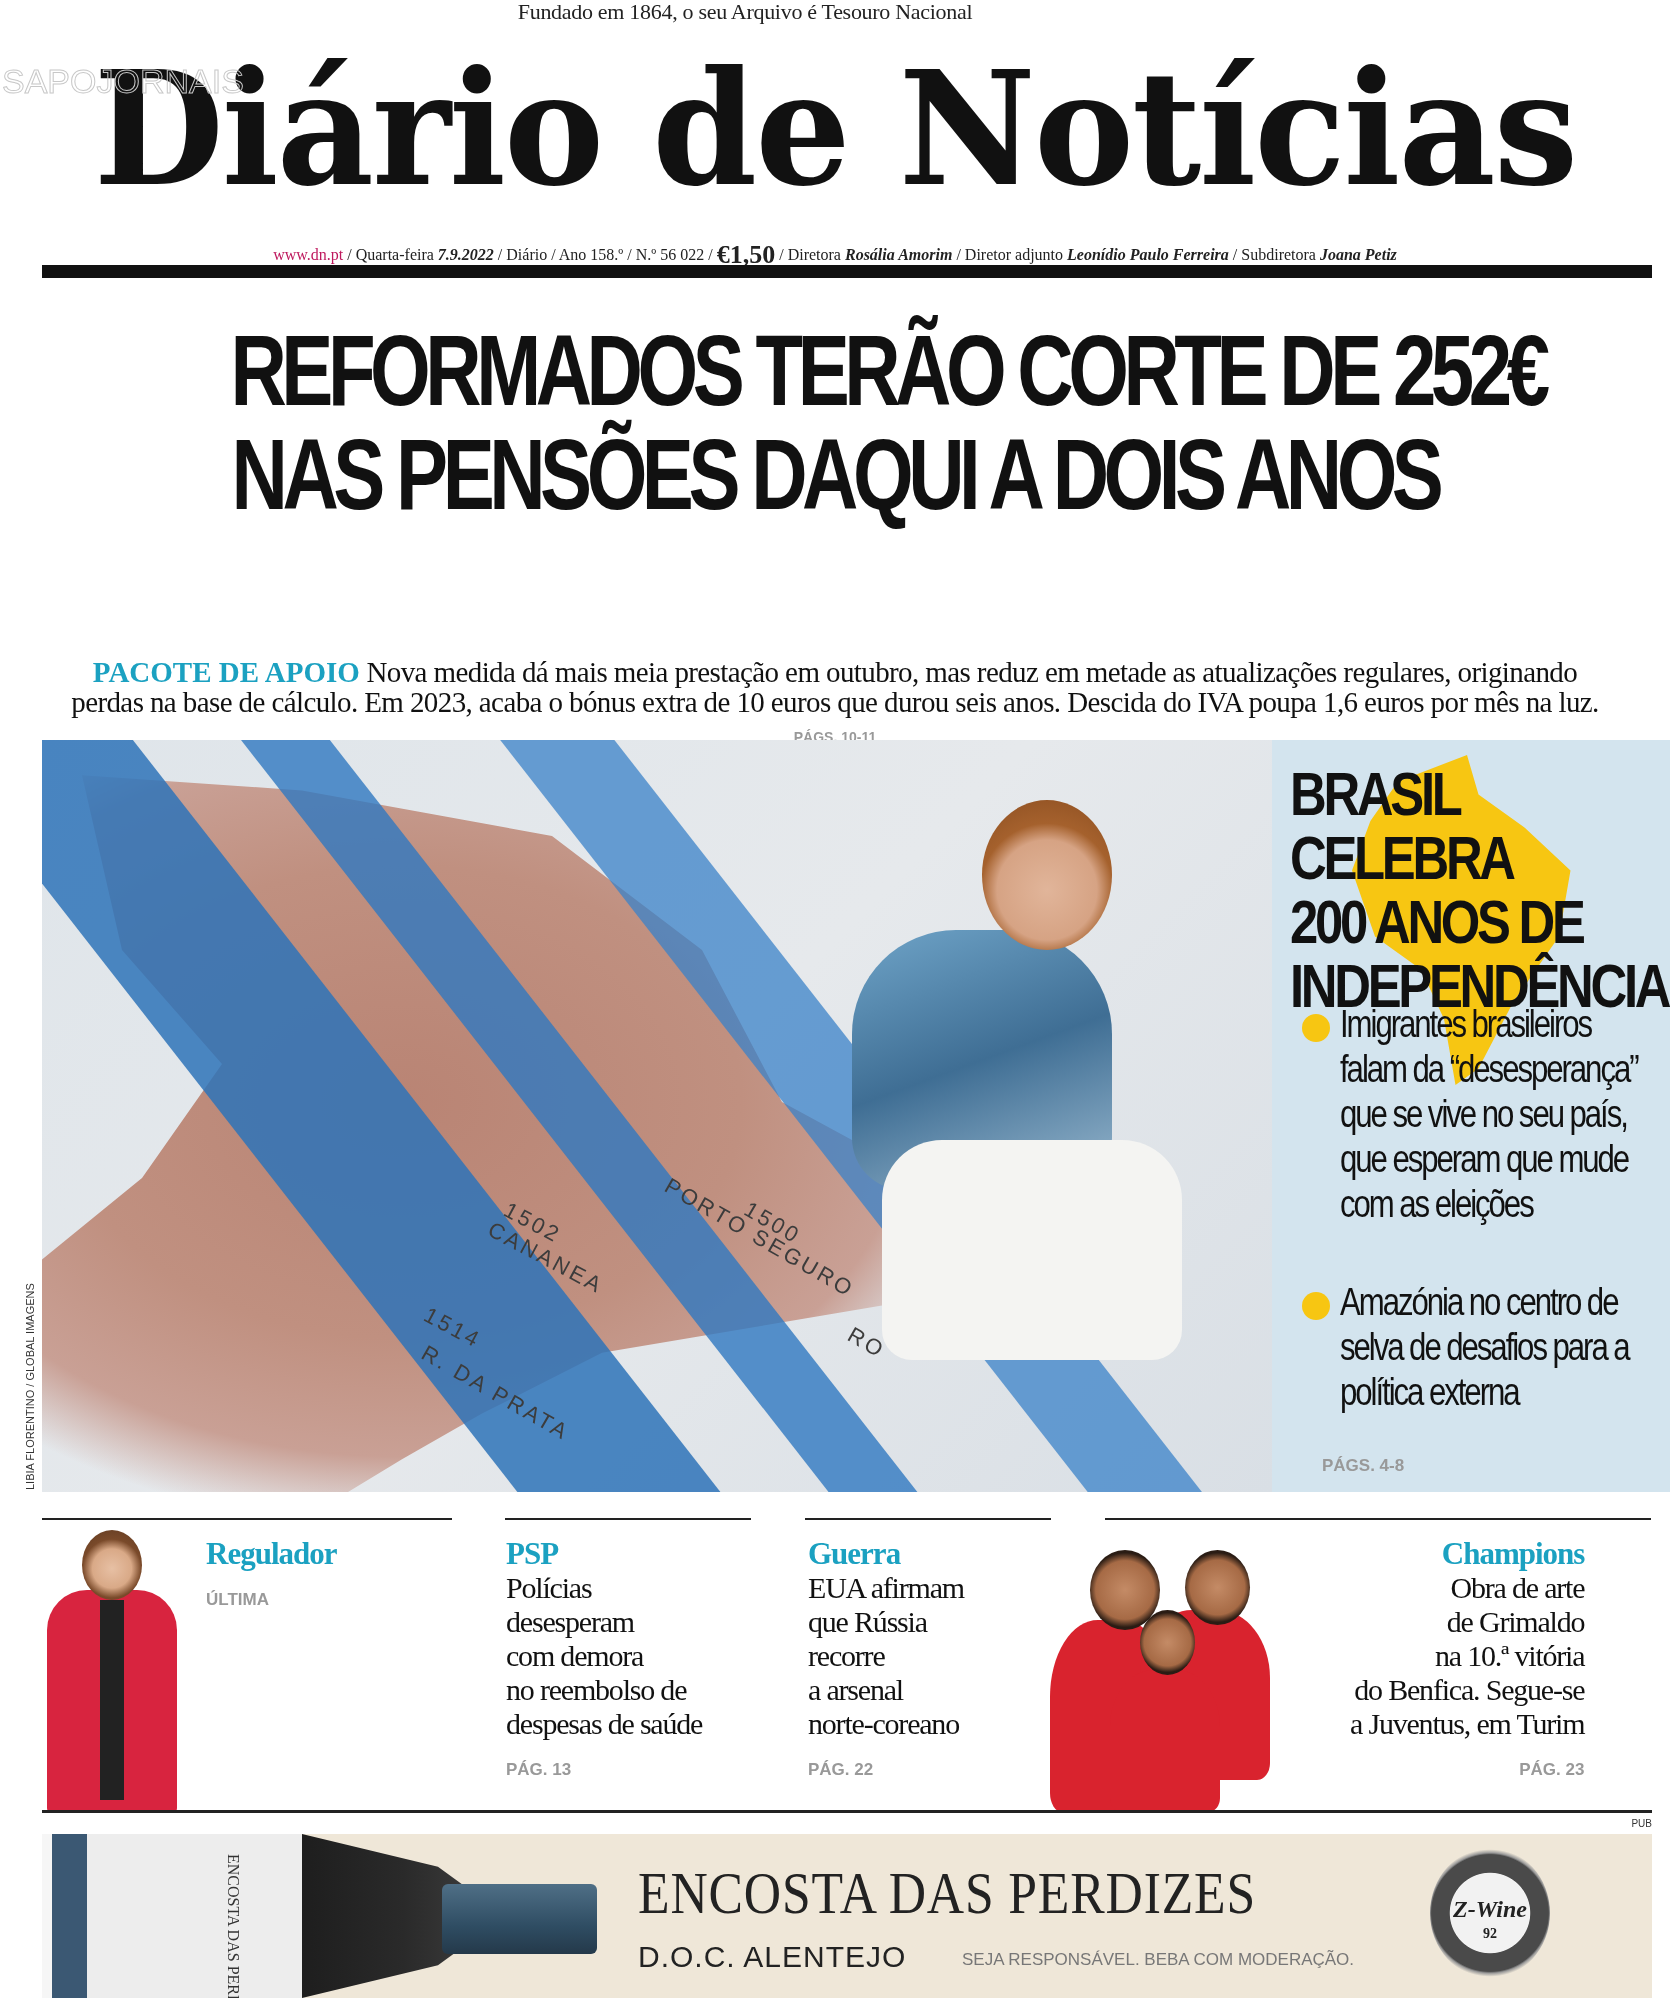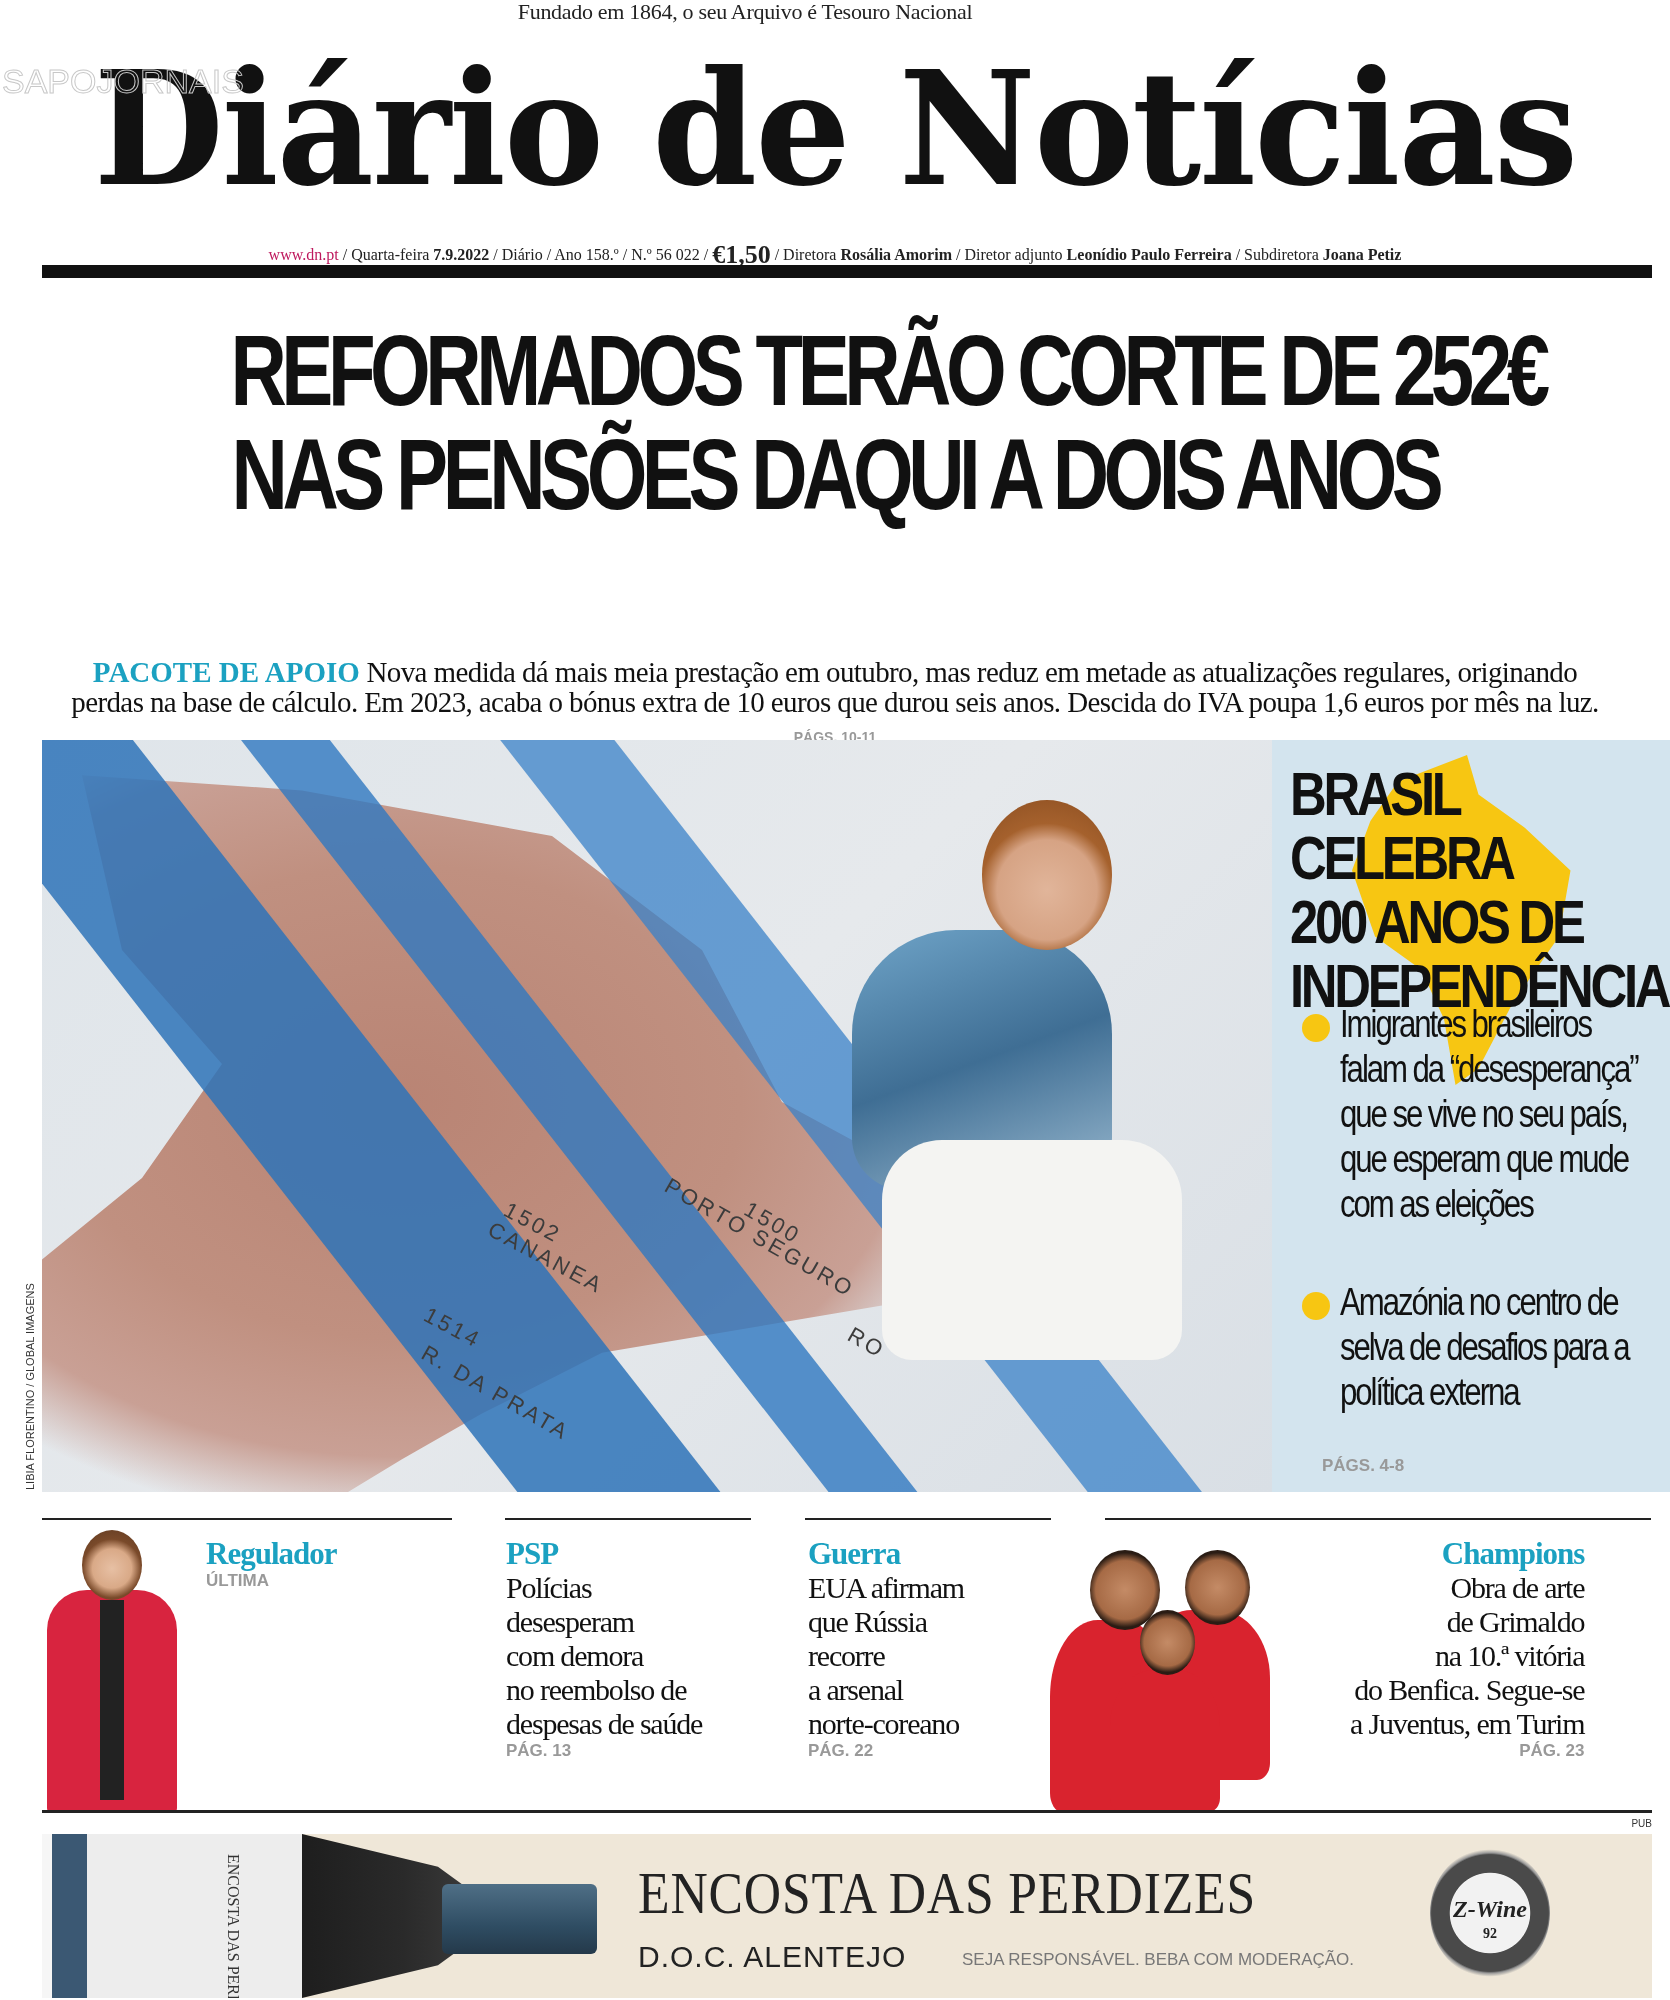--- a/index.html
+++ b/index.html
@@ -9,21 +9,21 @@
   .tagline { position: absolute; top: 0; left: 0; width: 1490px; text-align: center;
     font-family: "Liberation Serif", serif; font-size: 22px; line-height: 24px; color: #222; letter-spacing: -0.3px; }
   .watermark { position: absolute; top: 62px; left: 2px; font-family: "Liberation Sans", sans-serif;
     font-size: 34px; color: transparent; -webkit-text-stroke: 1px #c8c8c8; letter-spacing: 0px; z-index: 3; }
   .masthead { position: absolute; top: 28px; left: 0; width: 1670px; text-align: center;
     font-family: "DejaVu Serif", serif; font-weight: bold; font-size: 150px; line-height: 200px;
     letter-spacing: -2px; color: #111; transform: scaleY(1.05); }
   .infoline { position: absolute; top: 240px; left: 0; width: 1670px; text-align: center;
     font-family: "Liberation Serif", serif; font-size: 16px; color: #222; white-space: nowrap; }
   .infoline .url { color: #be185d; font-weight: normal; }
-  .infoline b { font-weight: bold; }
+  .infoline b { font-weight: bold; font-style: italic; }
   .infoline .price { font-size: 26px; font-weight: bold; vertical-align: -3px; }
   .rule-top { position: absolute; top: 265px; left: 42px; width: 1610px; height: 13px; background: #111; }
 
   .headline { position: absolute; top: 318px; left: 60px; width: 1550px; text-align: center;
     font-family: "Liberation Sans", sans-serif; font-weight: bold; font-size: 100px; line-height: 104px;
     letter-spacing: -7px; transform: scaleX(0.78); transform-origin: center top; color: #111; }
   .headline div { white-space: nowrap; }
 
   .deck { position: absolute; top: 612px; left: 70px; width: 1530px; text-align: center;
     font-family: "Liberation Serif", serif; font-size: 29px; line-height: 30px; color: #111; letter-spacing: -0.6px; margin-top: 45px; }
@@ -58,21 +58,21 @@
     font-weight: bold; font-size: 62px; line-height: 64px; letter-spacing: -4px; transform: scaleX(0.82); transform-origin: left top; color: #111; }
   .sidebar .bullet { position: absolute; left: 20px; width: 370px; font-family: "Liberation Sans", sans-serif;
     font-size: 38px; line-height: 45px; letter-spacing: -2.5px; color: #111; }
   .sidebar .bullet .dot { position: absolute; left: 10px; top: 12px; width: 28px; height: 28px; border-radius: 50%; background: #f7c612; }
   .sidebar .bullet .txt { display: block; margin-left: 48px; transform: scaleX(0.82); transform-origin: left top; width: 380px; }
   .sidebar .pages { position: absolute; left: 50px; top: 716px; }
   .teaser-rule { position: absolute; top: 1518px; height: 2px; background: #222; }
   .teaser { position: absolute; top: 1537px; font-family: "Liberation Serif", serif; }
   .teaser .kicker { color: #1ba1c1; font-weight: bold; font-size: 31px; line-height: 34px; letter-spacing: -1px; }
   .teaser .body { font-size: 30px; line-height: 34px; color: #111; letter-spacing: -1.2px; white-space: pre-line; }
-  .teaser .ref { margin-top: 0; }
+  .teaser .ref { margin-top: 19px; }
   .portrait { position: absolute; left: 42px; top: 1530px; width: 140px; height: 282px; }
   .portrait .head { position: absolute; left: 40px; top: 0; width: 60px; height: 70px; border-radius: 50%;
     background: radial-gradient(circle at 50% 55%, #e7c0a4 0%, #d9a987 40%, #7a4a2a 60%, #5c3820 100%); }
   .portrait .coat { position: absolute; left: 5px; top: 60px; width: 130px; height: 222px; background: #d8243f; border-radius: 40px 40px 4px 4px; }
   .portrait .shirt { position: absolute; left: 58px; top: 70px; width: 24px; height: 200px; background: #222; }
   .players { position: absolute; left: 1030px; top: 1530px; width: 270px; height: 282px; }
   .players .p { position: absolute; background: #d9232e; border-radius: 40% 40% 10% 10%; }
   .players .h { position: absolute; border-radius: 50%; background: radial-gradient(circle, #c48b66 0%, #a66a45 55%, #2a1c14 70%); }
   .rule-bottom { position: absolute; top: 1810px; left: 42px; width: 1610px; height: 3px; background: #222; }
 

